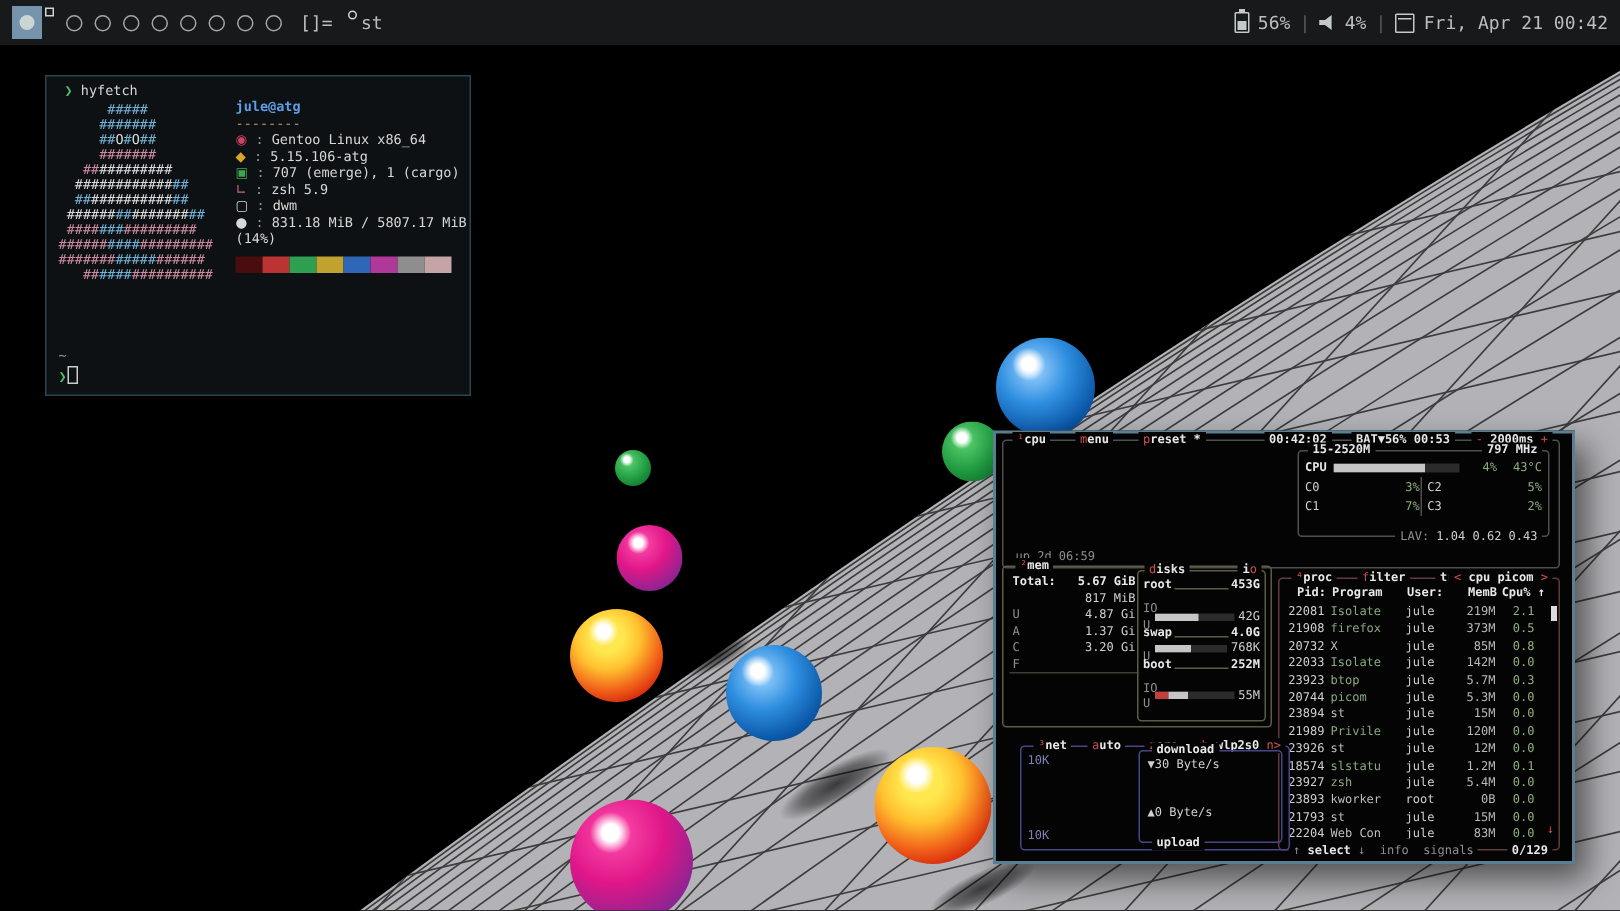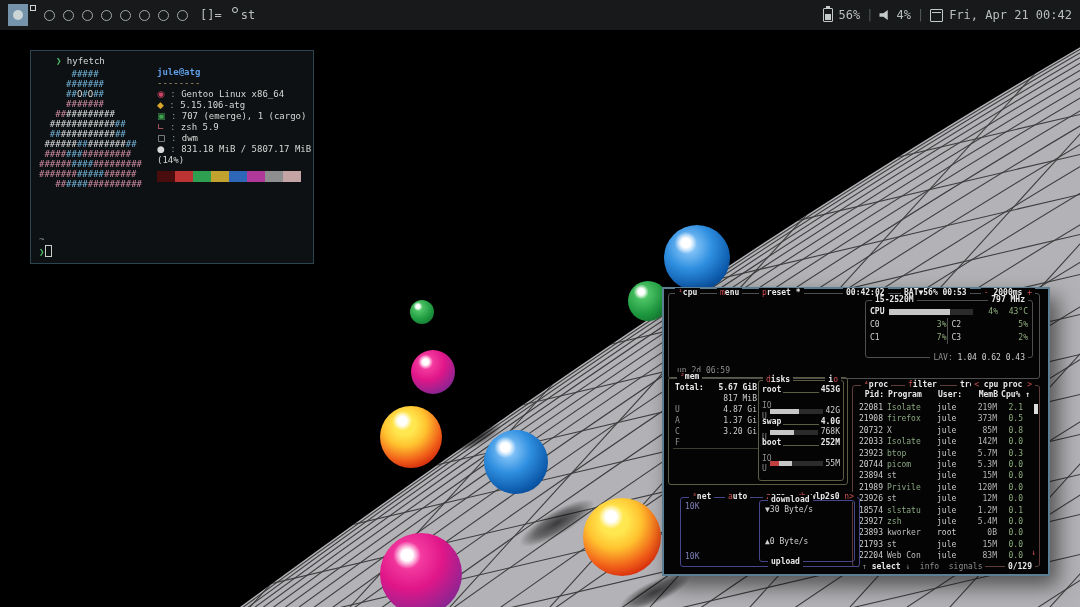--- a/index.html
+++ b/index.html
@@ -38,21 +38,21 @@
   .sph-magenta{background:
      radial-gradient(circle at 33% 27%,#fff 0 7%,rgba(255,255,255,0) 17%),
      radial-gradient(circle at 36% 28%,#ff4fae 0%,#e01688 42%,#8e2492 76%,#5c1d7a 100%);}
   .sph-redyellow{background:
      radial-gradient(circle at 36% 24%,#fff 0 7%,rgba(255,255,255,0) 16%),
      radial-gradient(circle at 40% 30%,#ffe84f 0 18%,#ffc22f 38%,#f2641a 62%,#cc1408 86%,#930d05 100%);}
   
   #term{position:absolute;left:30px;top:50px;width:282px;height:212px;background:#0d1113;
         border:1px solid #2a4450;z-index:20;font-size:9px;line-height:11px;color:#d5d8d5;
         box-shadow:6px 8px 16px rgba(0,0,0,.55);}
-  #term .inner{position:relative;width:100%;height:100%;padding:5px 25px;box-sizing:border-box;}
+  #term .inner{position:relative;width:100%;height:100%;padding:5px 12px;box-sizing:border-box;}
   .t-green{color:#4ec06a;font-weight:bold;}
   .t-blue{color:#5f9ee8;font-weight:bold;}
   .t-dash{color:#b5a06a;}
   .t-dim{color:#8a9595;}
   #ascii{position:absolute;left:8px;top:18px;white-space:pre;line-height:10px;font-size:9px;}
   #fetch-info{position:absolute;left:126px;top:16px;line-height:11px;}
   .info-line .ic{font-family:"DejaVu Sans",sans-serif;}
   #palette{display:flex;margin-top:5px;}
   .sw{width:18px;height:11px;}
   #term-bottom{position:absolute;left:8px;bottom:5px;line-height:11px;}
@@ -306,21 +306,21 @@
               <span>55M</span>
             </div>
           </div>
       </div>
     </div>
 
     <div class="bx" id="proc-box">
       <span class="bt" style="left:8px"><span class="k">⁴</span><span class="bold">proc</span></span>
       <span class="bt" style="left:52px"><span class="k">f</span><span class="bold">ilter</span></span>
       <span class="bt" style="left:104px"><span class="bold">tre</span><span class="k">e</span></span>
-      <span class="bt" style="right:4px"><span class="k">&lt;</span> <span class="bold">cpu proc</span> <span class="k">&gt;</span></span>
+      <span class="bt" style="right:4px"><span class="k">&lt;</span> <span class="bold">cpu picom</span> <span class="k">&gt;</span></span>
       <div id="proc-head">
           <span style="width: 27px; text-align: right;">Pid:</span>
           <span style="width: 50px; text-align: left; margin-left: 4px;">Program</span>
           <span style="width: 30px; text-align: left;">User:</span>
           <span style="width: 30px; text-align: right;">MemB</span>
           <span style="width: 32px; text-align: right;">Cpu% ↑</span>
         </div>
       <div id="proc-rows">
           <div class="prow">
             <span class="c-pid">22081</span>

